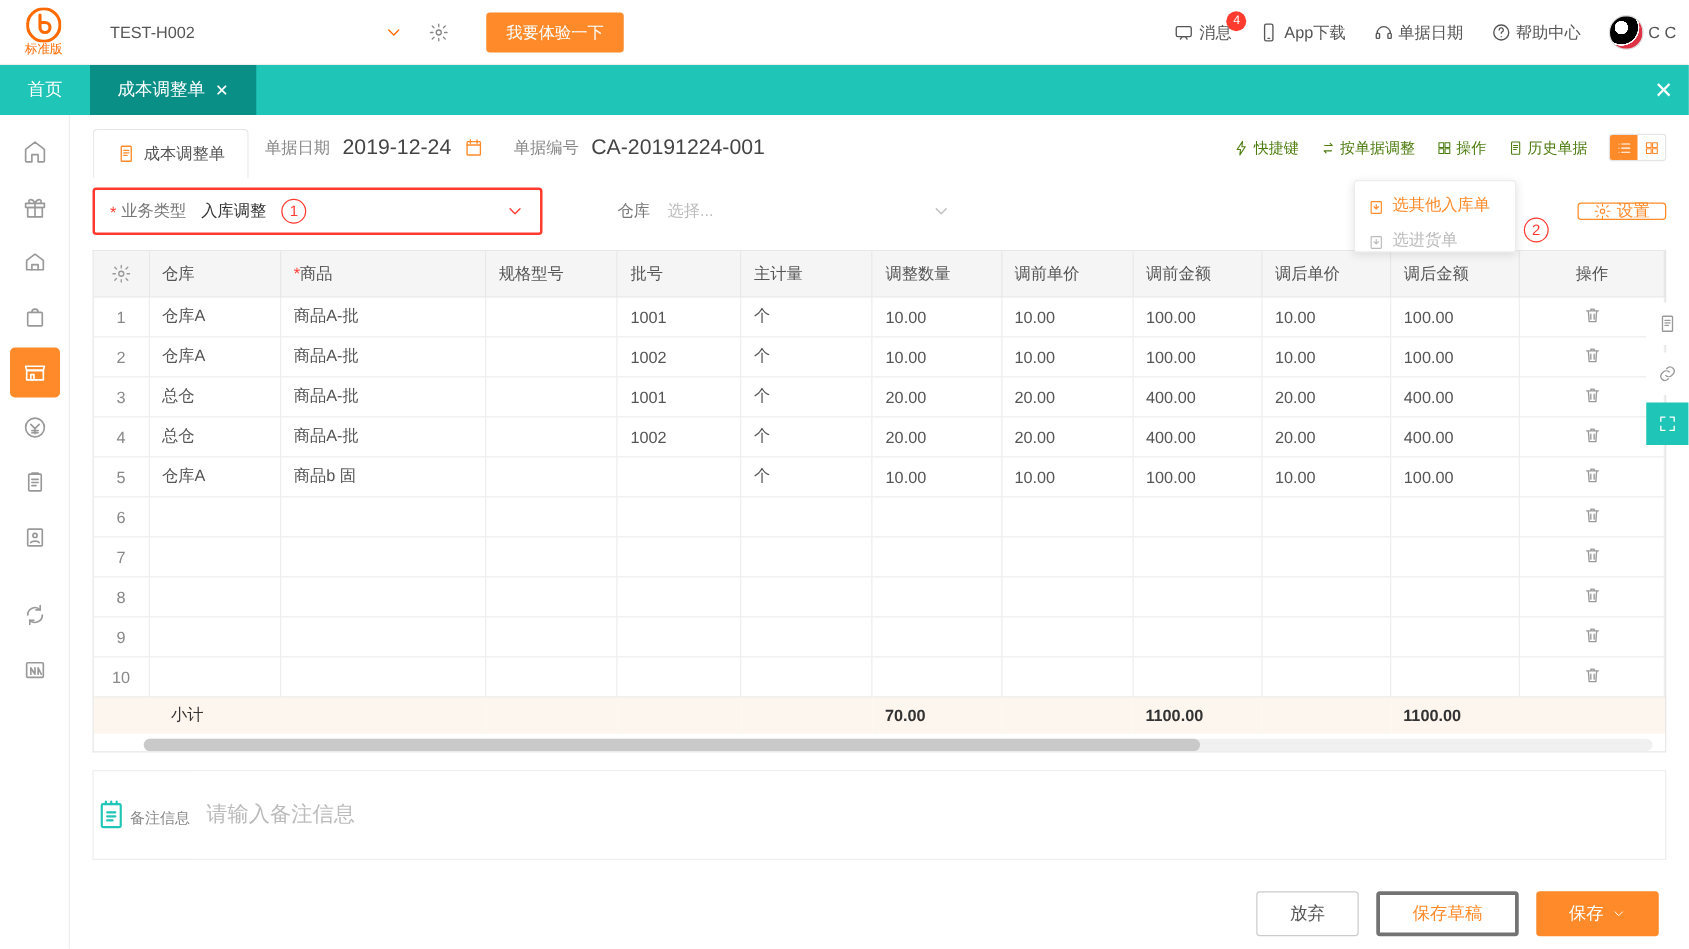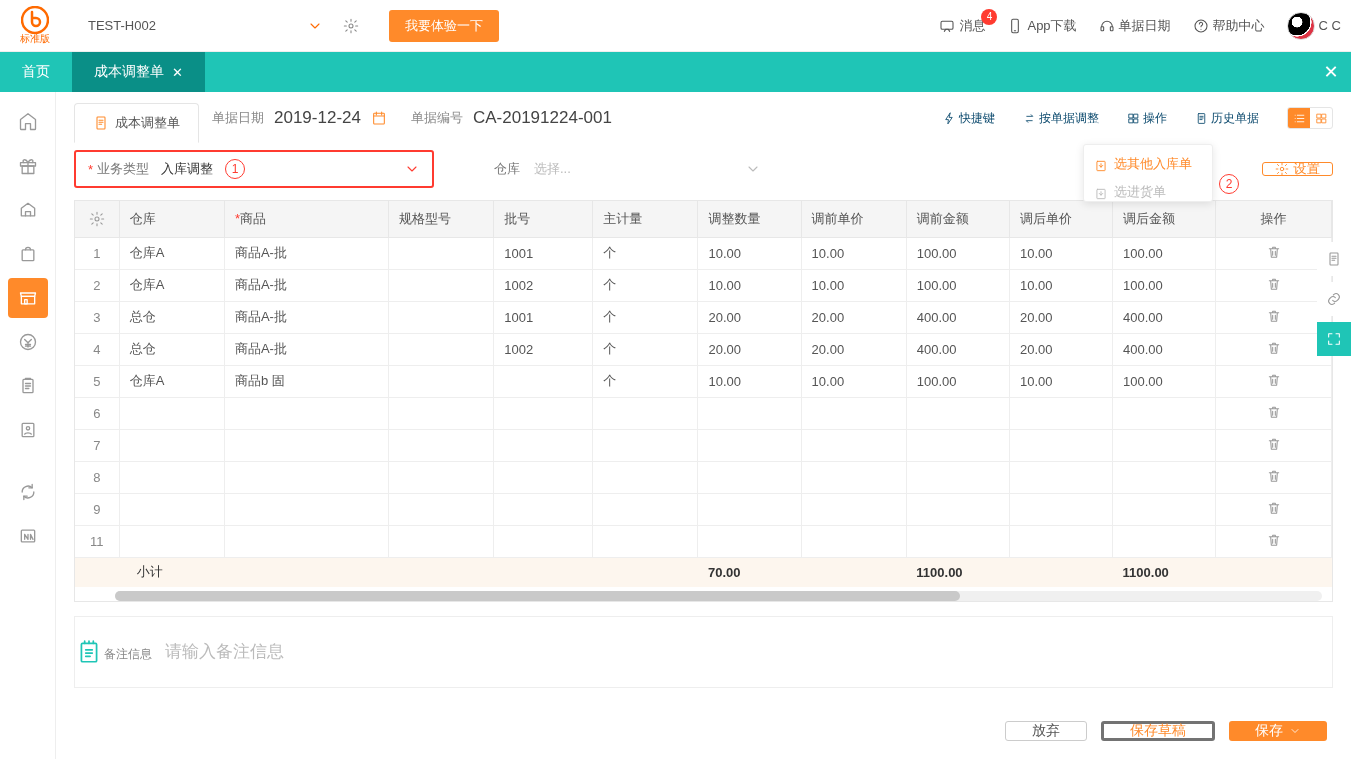--- a/index.html
+++ b/index.html
@@ -34,21 +34,21 @@
   
   .content{flex:1;position:relative;background:#fff;overflow:hidden}
   .doc-head{display:flex;align-items:center;height:52px;padding:0 18px;gap:0}
   .doc-tab{border:1px solid #e5e5e5;border-bottom-color:transparent;height:40px;display:flex;align-items:center;gap:6px;padding:0 18px;border-radius:4px 4px 0 0;margin-top:10px;color:#ff8a2a}
   .doc-tab .ic{color:#ff8a2a}
   .doc-tab span.lbl{color:#555}
   .doc-meta{margin-left:13px;display:flex;align-items:center;gap:10px;color:#444}
   .doc-meta .lbl{color:#888;font-size:13px}
   .doc-meta .val{font-size:17px;color:#444}
   .doc-meta .cal{color:#ff8a2a}
-  .top-actions{margin-left:auto;display:flex;align-items:center;gap:28px;color:#0c4a6e;font-size:12px}
+  .top-actions{margin-left:auto;display:flex;align-items:center;gap:17px;color:#4d7c0f;font-size:12px}
   .top-actions .act{display:flex;align-items:center;gap:3px;cursor:pointer}
   .view-toggle{display:flex;border:1px solid #e5e5e5;border-radius:3px;overflow:hidden}
   .vt{width:22px;height:20px;display:flex;align-items:center;justify-content:center;color:#ff8a2a;cursor:pointer}
   .vt.active{background:#ff8a2a;color:#fff}
   
   .filter-row{display:flex;align-items:center;padding:6px 18px 12px;gap:60px;position:relative}
   .biz-type{border:2px solid #ff3b30;border-radius:3px;height:38px;width:360px;display:flex;align-items:center;padding:0 12px;position:relative}
   .req{color:#ff3b30;margin-right:4px}
   .biz-type .lbl{color:#777;margin-right:12px}
   .biz-type .val{color:#333}
@@ -79,21 +79,21 @@
   .col-idx{width:42px}.col-wh{width:100px}.col-prod{width:156px}.col-spec{width:100px}.col-batch{width:94px}
   .col-unit{width:100px}.col-qty{width:98px}.col-pp{width:100px}.col-pa{width:98px}.col-ap{width:98px}.col-aa{width:98px}.col-op{width:110px}
   
   .remark-box{margin:14px 18px 0;border:1px solid #eee;display:flex;height:72px}
   .remark-left{width:78px;display:flex;flex-direction:row;align-items:center;justify-content:center;gap:2px;color:#1fc5b6}
   .remark-left .lbl{color:#888;font-size:12px;margin-top:4px}
   .remark-input{flex:1;border:none;padding:12px;font-size:17px;color:#c2410c;outline:none}
   .remark-input::placeholder{color:#bbb}
   
   .footer{position:absolute;left:0;right:0;bottom:0;height:56px;display:flex;align-items:center;justify-content:flex-end;gap:14px;padding:0 24px;background:#fff}
-  .btn{height:20px;padding:0 26px;border-radius:3px;font-size:14px;cursor:pointer;display:flex;align-items:center;gap:6px}
+  .btn{height:36px;padding:0 26px;border-radius:3px;font-size:14px;cursor:pointer;display:flex;align-items:center;gap:6px}
   .btn-plain{border:1px solid #ccc;background:#fff;color:#555}
   .btn-outline{border:3px solid #737373;background:#fff;color:#ff8a2a}
   .btn-primary{border:none;background:#ff8a2a;color:#fff}
   
   .rail{position:absolute;right:0;top:150px;display:flex;flex-direction:column;gap:6px}
   .rail-ic{width:34px;height:34px;display:flex;align-items:center;justify-content:center;background:#fff;color:#999;cursor:pointer}
   .rail-ic.teal{background:#1fc5b6;color:#fff}
   svg{display:block}
   .ico{width:16px;height:16px;stroke:currentColor;fill:none;stroke-width:1.6;stroke-linecap:round;stroke-linejoin:round}
   .ico-lg{width:20px;height:20px}
@@ -642,21 +642,21 @@
               <td></td>
               <td></td>
               <td></td>
               <td class="center"><span class="del-ic">
                   <svg class="ico" viewBox="0 0 24 24">
                     <use href="#i-trash"></use>
                   </svg>
                 </span></td>
             </tr>
             <tr>
-              <td>11</td>
+              <td>10</td>
               <td></td>
               <td></td>
               <td></td>
               <td></td>
               <td></td>
               <td></td>
               <td></td>
               <td></td>
               <td></td>
               <td></td>

